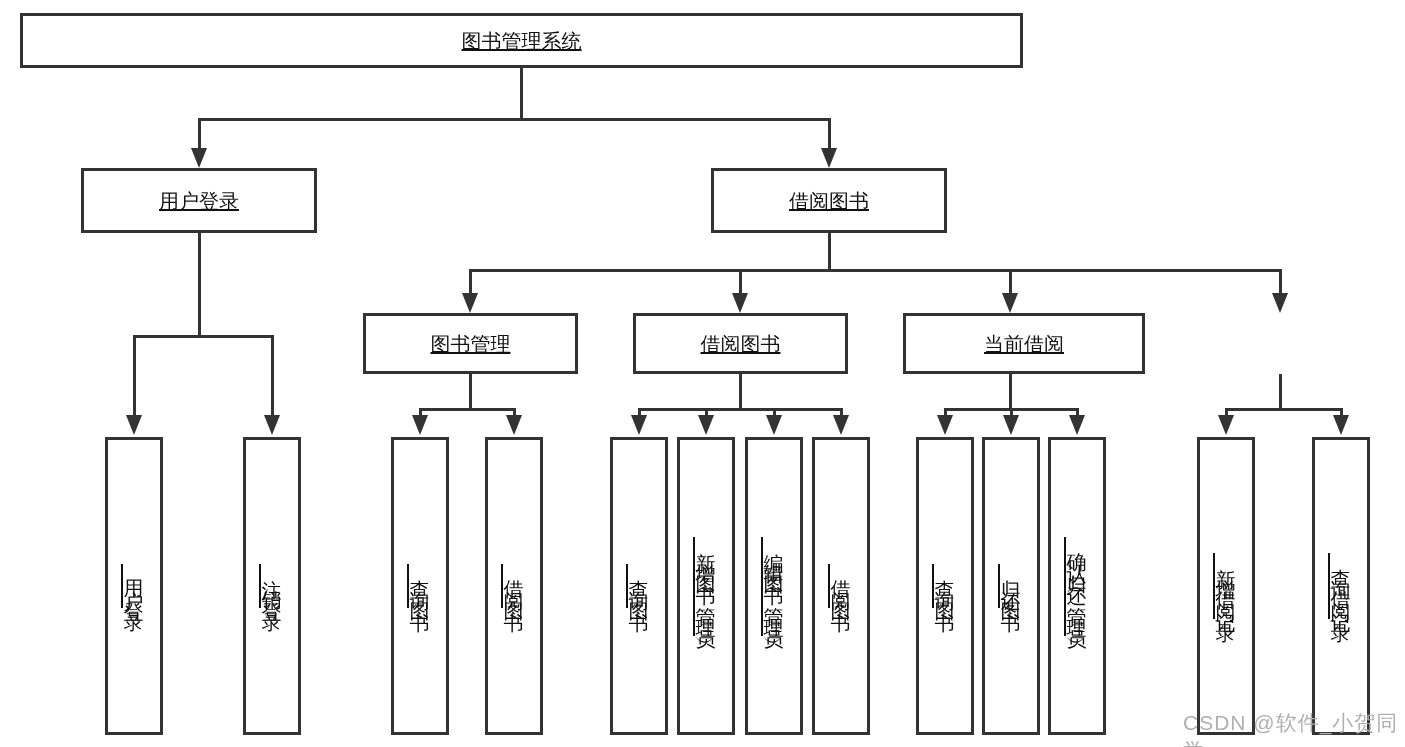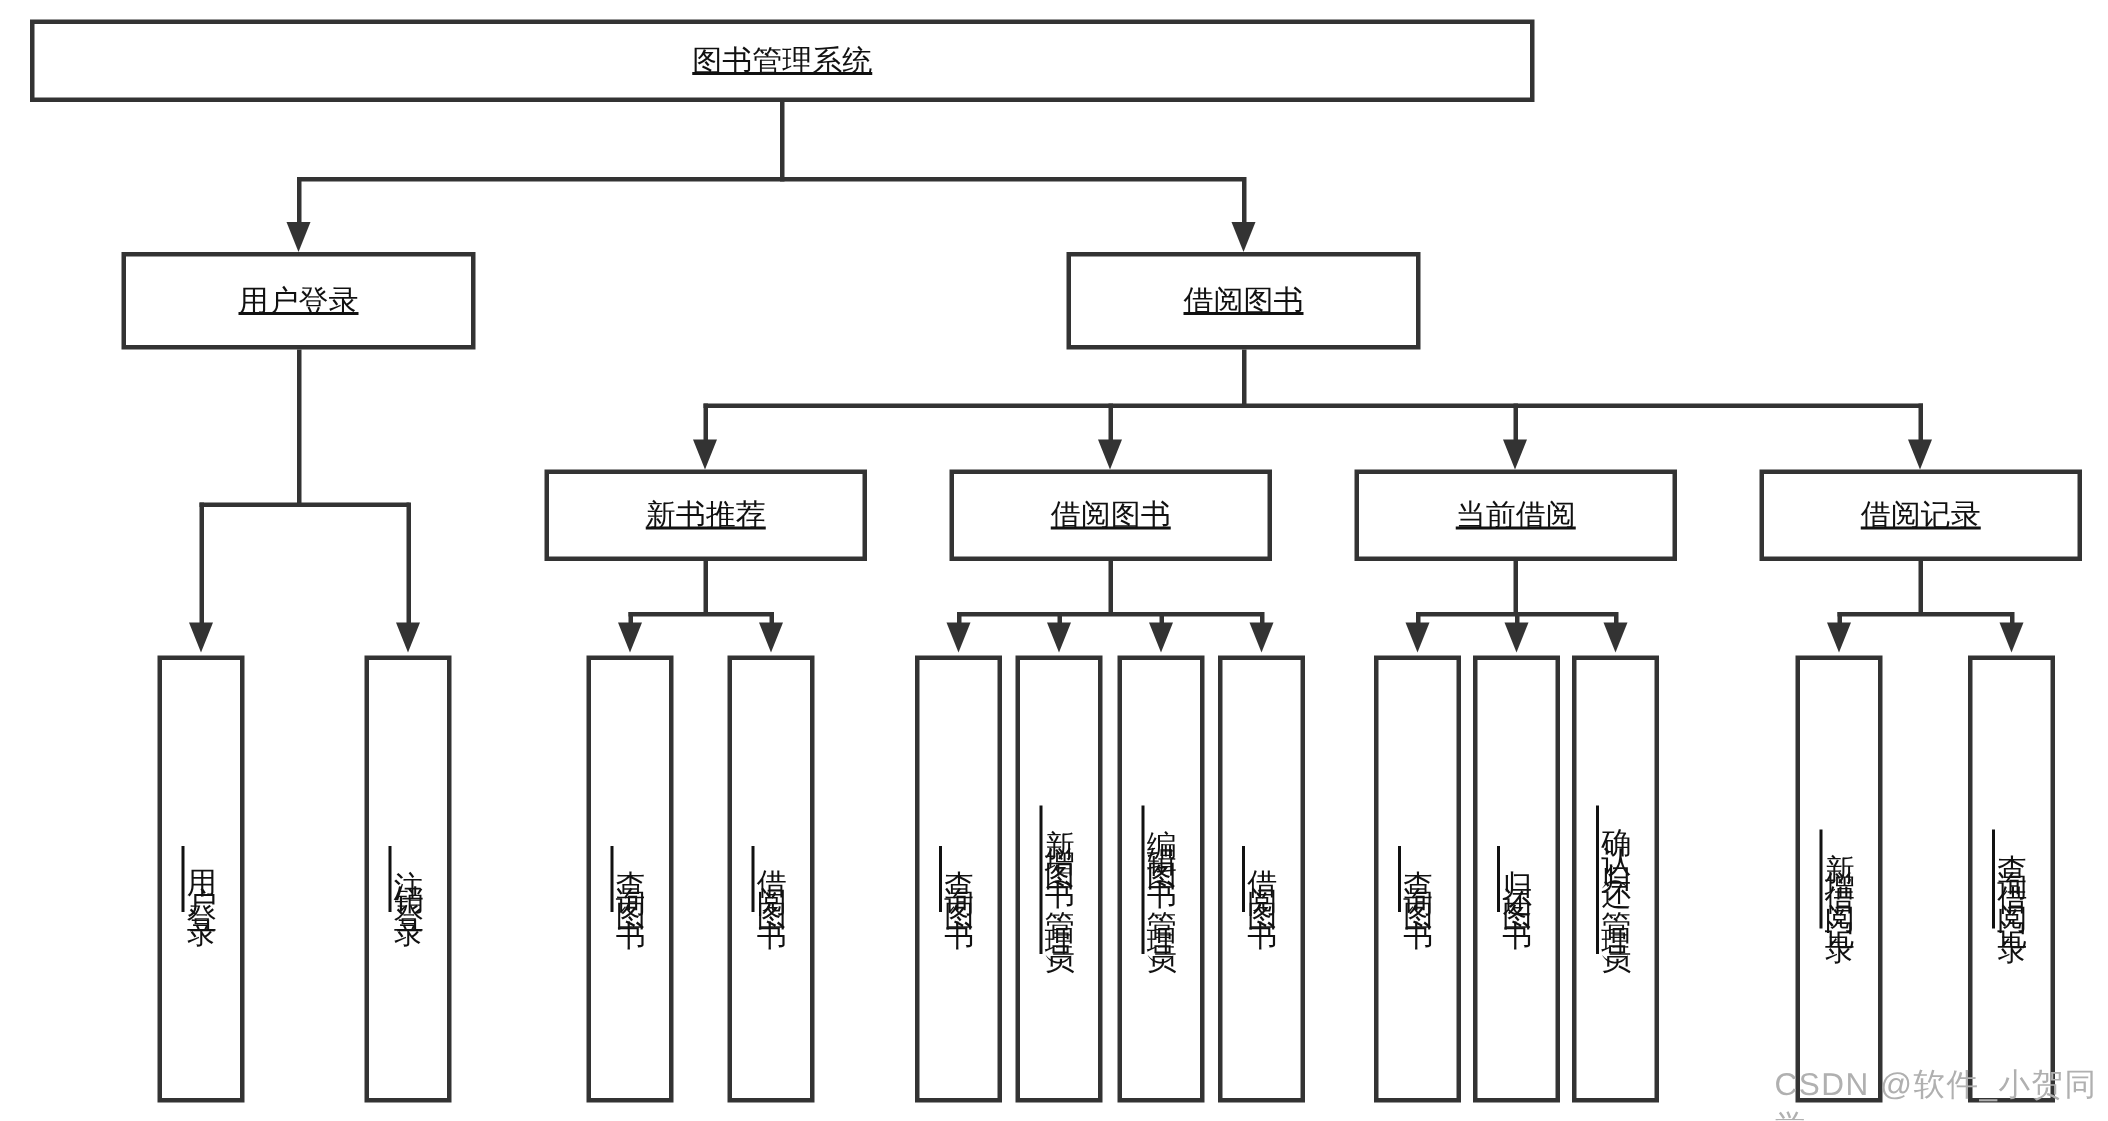--- a/index.html
+++ b/index.html
@@ -69,30 +69,27 @@
   <div class="v" style="left:469px;top:269px;height:26px;"></div>
   <div class="v" style="left:739px;top:269px;height:26px;"></div>
   <div class="v" style="left:1009px;top:269px;height:26px;"></div>
   <div class="v" style="left:1279px;top:269px;height:26px;"></div>
   <div class="arr" style="left:462px;top:293px;"></div>
   <div class="arr" style="left:732px;top:293px;"></div>
   <div class="arr" style="left:1002px;top:293px;"></div>
   <div class="arr" style="left:1272px;top:293px;"></div>
 
   <div class="box" style="left:363px;top:313px;width:215px;height:61px;">
-    <span>新书推荐</span>
+    <span>图书管理</span>
   </div>
   <div class="box" style="left:633px;top:313px;width:215px;height:61px;">
     <span>借阅图书</span>
   </div>
-  <div class="box" style="left:903px;top:313px;width:215px;height:61px;">
+  <div class="box" style="left:903px;top:313px;width:242px;height:61px;">
     <span>当前借阅</span>
-  </div>
-  <div class="box" style="left:1173px;top:313px;width:215px;height:61px;">
-    <span>借阅记录</span>
   </div>
 
   <div class="v" style="left:469px;top:374px;height:36px;"></div>
   <div class="h" style="left:419px;top:408px;width:96px;"></div>
   <div class="v" style="left:419px;top:408px;height:10px;"></div>
   <div class="v" style="left:513px;top:408px;height:10px;"></div>
   <div class="arr" style="left:412px;top:415px;"></div>
   <div class="arr" style="left:506px;top:415px;"></div>
 
   <div class="v" style="left:739px;top:374px;height:36px;"></div>

